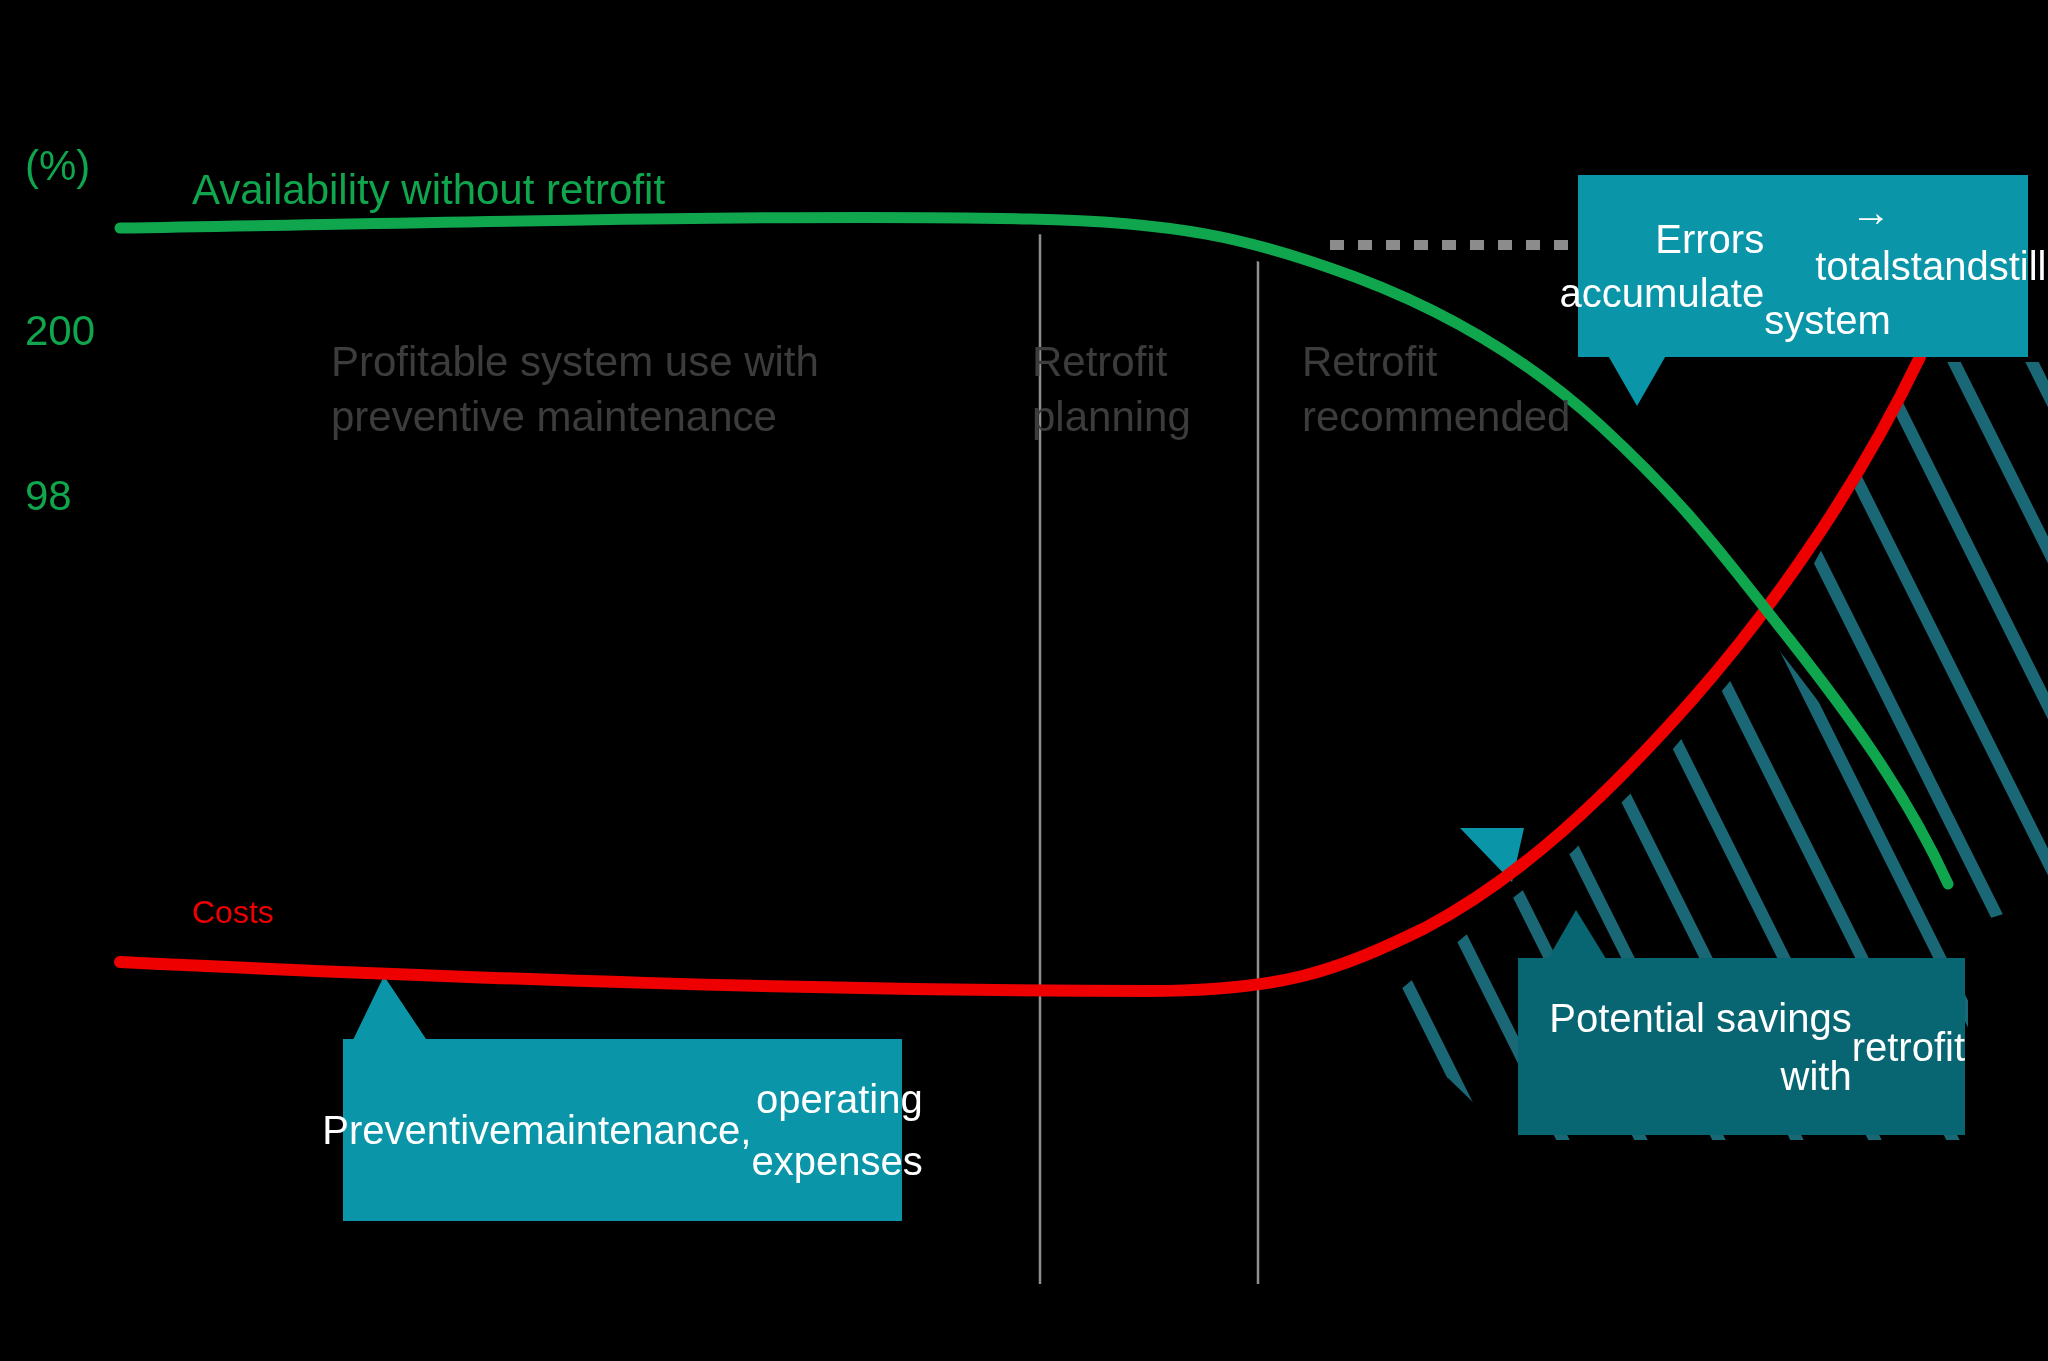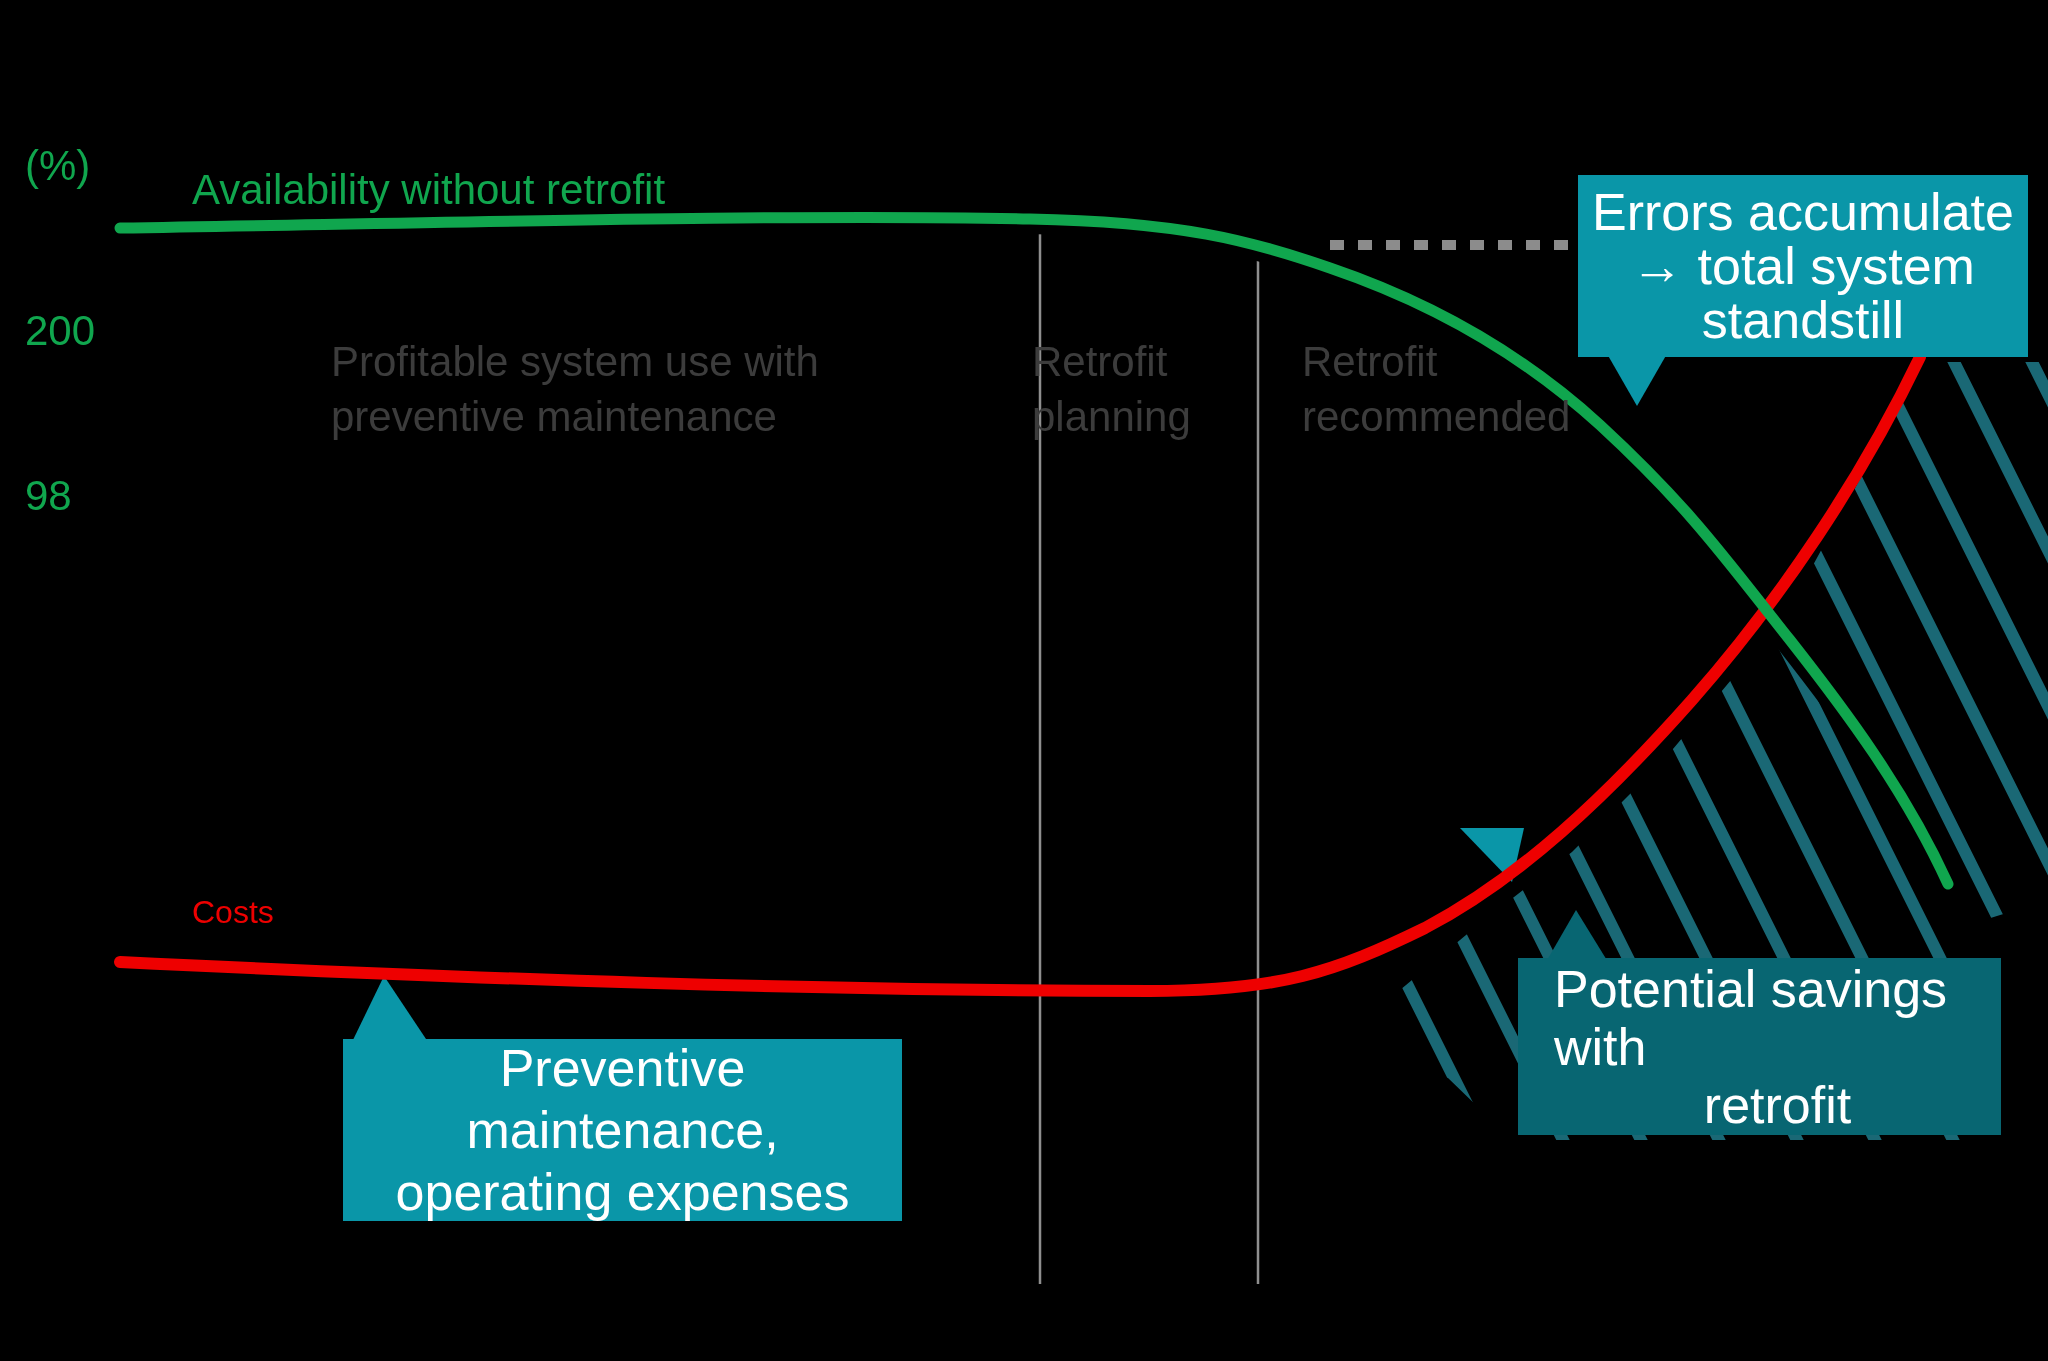--- a/index.html
+++ b/index.html
@@ -44,32 +44,32 @@
     color:var(--gray-text);
     font-size:42px;line-height:55px;
     text-align:left;white-space:nowrap;
   }
   .phase div{white-space:nowrap;}
   .phase-1{left:331px;width:640px;}
   .phase-2{left:1032px;width:236px;}
   .phase-3{left:1302px;width:300px;}
   .callout{
     position:absolute;
-    display:flex;flex-direction:column;
+    display:flex;flex-direction:row;
     align-items:center;justify-content:center;
     color:var(--callout-text);
-    font-size:52px;line-height:57px;
-    text-align:left;
+    font-size:40px;line-height:57px;
+    text-align:right;
   }
   .callout.bright{background:var(--teal);}
   .callout.dark{background:var(--teal-dark);}
   .callout-errors{left:1578px;top:175px;width:450px;height:182px;line-height:54px;}
   .callout-cost{left:909px;top:568px;width:657px;height:264px;line-height:60px;}
   .callout-preventive{left:343px;top:1039px;width:559px;height:182px;line-height:62px;}
-  .callout-savings{left:1518px;top:958px;width:447px;height:177px;line-height:58px;padding-left:36px;}
+  .callout-savings{left:1518px;top:958px;width:447px;height:177px;line-height:58px;}
 </style>
 </head>
 <body>
 
 <div id="stage">
 
   <svg id="art" viewBox="0 0 2048 1361">
     <defs>
       <clipPath id="hatchClip">
         <polygon points="1312,1072 1388,1000 1478,925 1572,852 1662,762 1742,667 1812,567 1872,457 1922,362 2048,362 2048,900 1968,925 1968,1140 1512,1140 1448,1078 1368,1062"></polygon>

